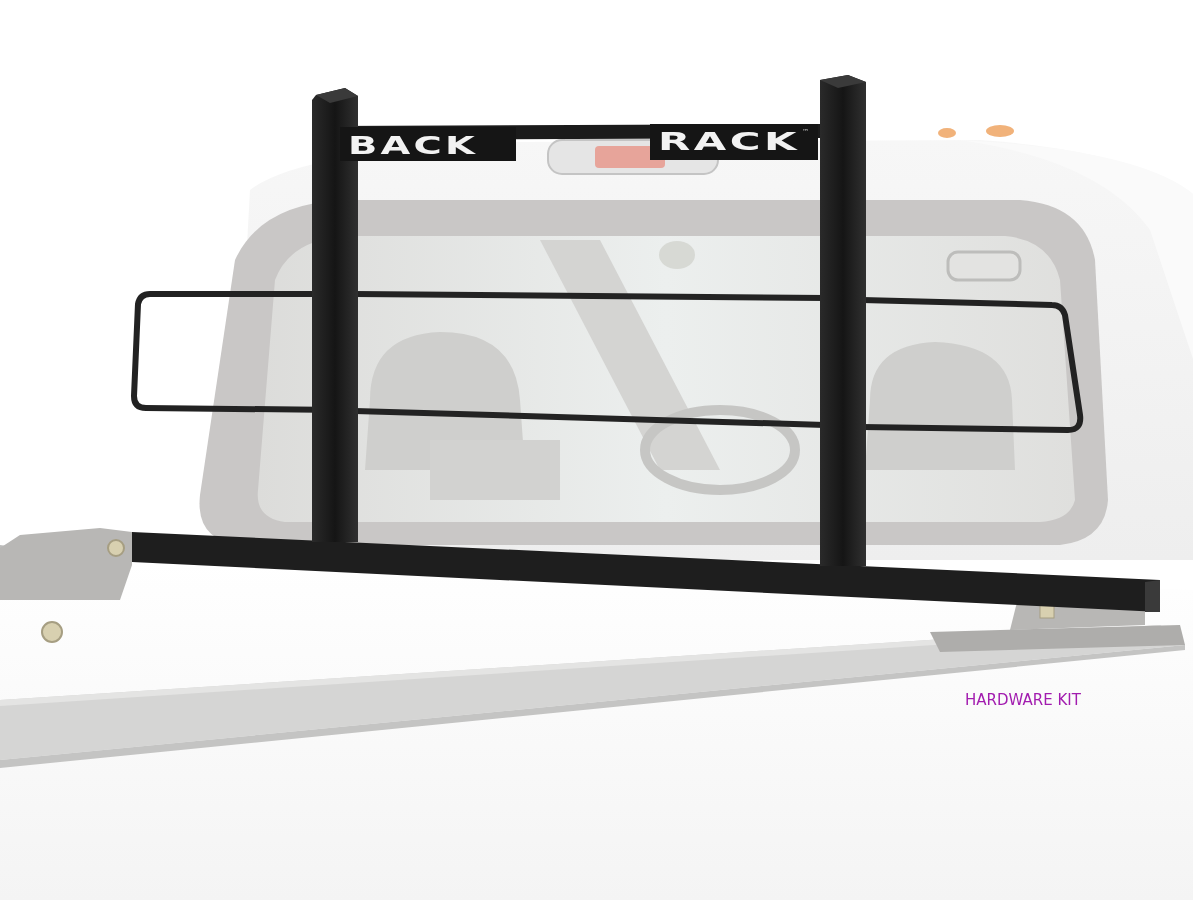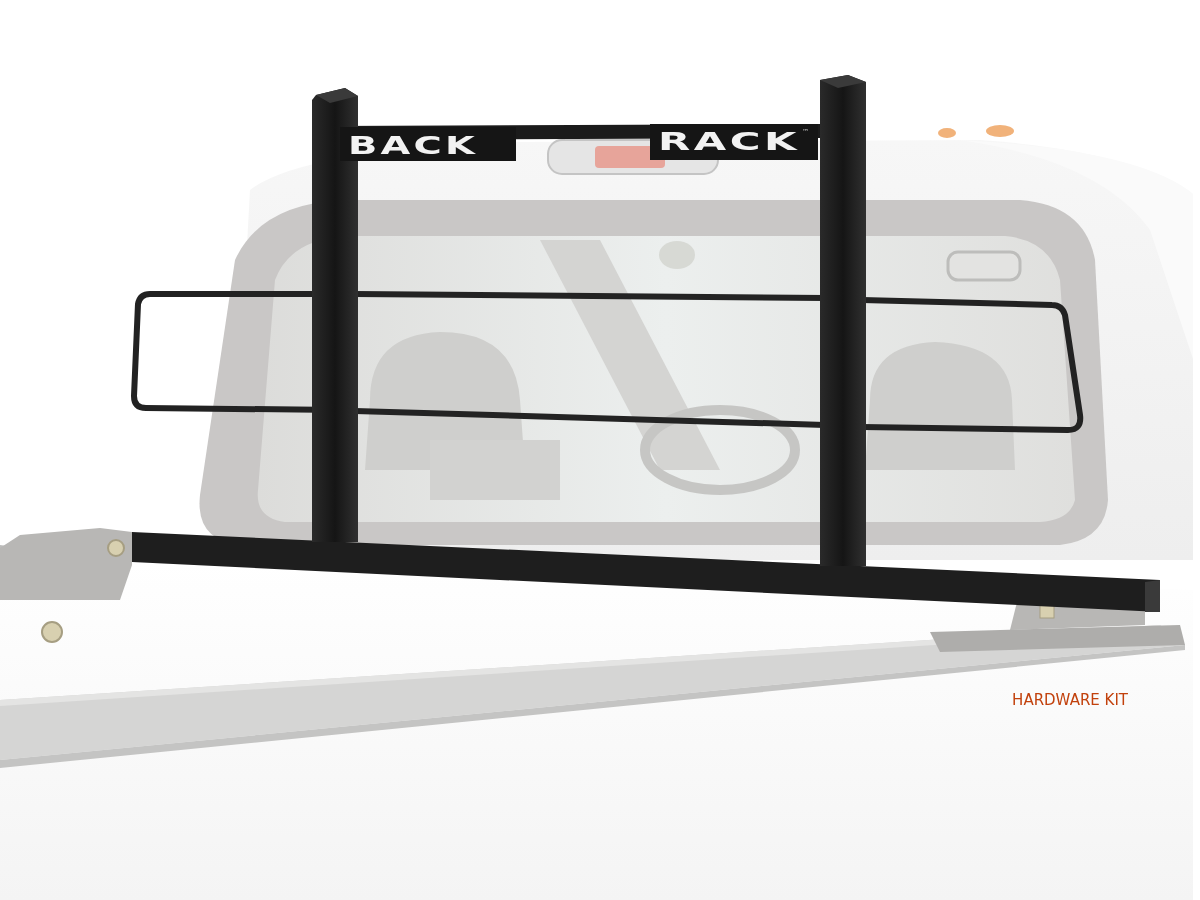--- a/index.html
+++ b/index.html
@@ -15,22 +15,22 @@
     .logo-text {
       font-family: "DejaVu Sans", sans-serif;
       font-weight: bold;
       letter-spacing: 2px;
     }
     .caption {
       position: absolute;
       left: 918px;
       top: 689px;
       width: 210px;
-      text-align: right;
-      color: #c2410c;
+      text-align: center;
+      color: #a21caf;
       font-family: "DejaVu Sans", sans-serif;
       font-size: 15px;
       line-height: 22px;
     }
     .caption div { white-space: nowrap; }
   </style>
 </head>
 <body>
 
 <div class="stage">

